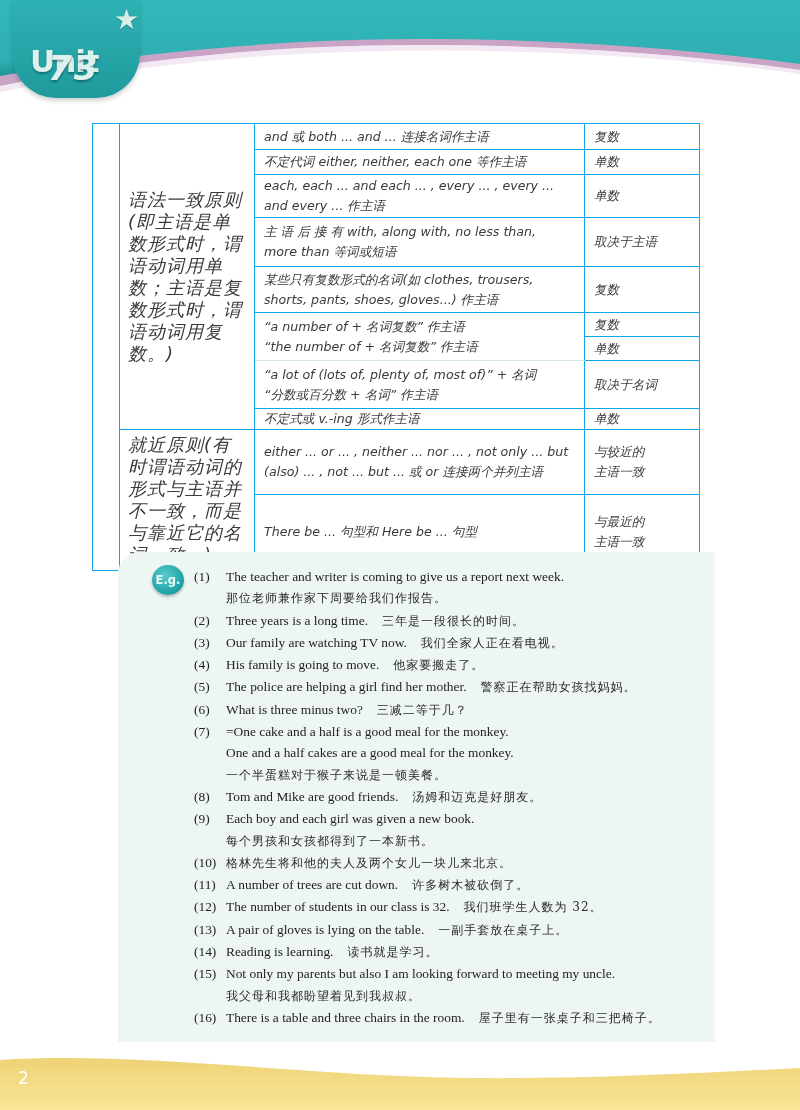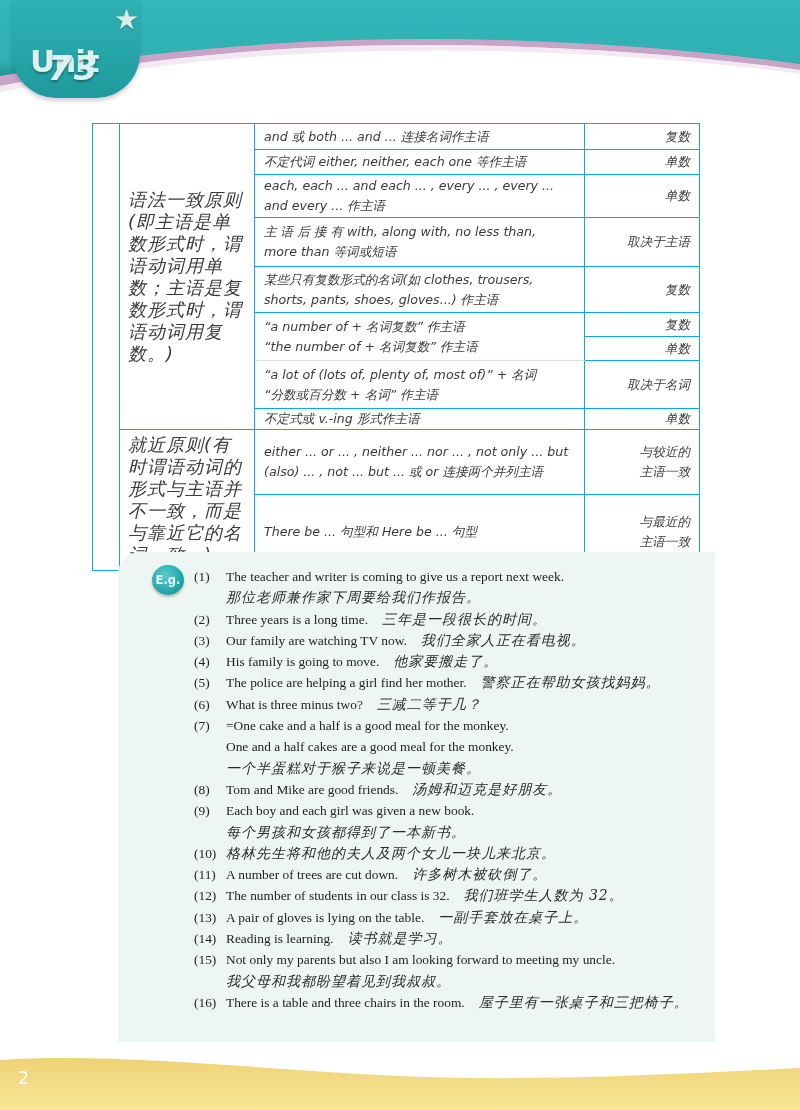--- a/index.html
+++ b/index.html
@@ -17,36 +17,36 @@
               text-shadow:0 2px 2px rgba(0,60,60,0.45); letter-spacing:2px; }
   .star { position:absolute; left:114px; top:6px; font-size:28px; color:#d8eee9; line-height:1;
           text-shadow:0 1px 1px rgba(0,60,60,0.4); }
 
   table.grammar { position:absolute; left:92px; top:123px; border-collapse:collapse;
                   font-size:12.6px; color:#3a3a3a; }
   table.grammar td { border:1px solid #0ea5e9; vertical-align:middle; padding:0 9px; line-height:20px;font-style:italic; }
   td.c0 { width:26px; padding:0 !important; }
   td.c1 { width:118px; font-size:18px; line-height:22px !important; letter-spacing:1px; padding:4px 8px !important; }
   td.c2 { width:311px; }
-  td.c3 { width:96px;text-align:right; }
+  td.c3 { width:96px; }
   .rule-text { white-space:pre-line; }
 
   .eg-panel { position:absolute; left:118px; top:552px; width:597px; height:490px;
               background:#eef6f4; border-radius:22px 0 0 0; }
   .eg-badge { position:absolute; left:152px; top:565px; width:32px; height:30px; border-radius:50%;
               background:radial-gradient(circle at 40% 35%,#5ccbcb 0%,#1fa3a6 65%,#168a8d 100%);
               color:#eaf7f6; font-size:11.5px; font-weight:bold; text-align:center; line-height:30px;
               box-shadow:0 2px 3px rgba(0,0,0,0.25); font-family:"DejaVu Sans", sans-serif; }
   .examples { position:absolute; left:194px; top:566px; width:520px;
               font-family:"Liberation Serif", serif; font-size:13.4px; color:#222; }
   .ex { display:flex; }
   .ex-num { width:32px; flex:none; line-height:21.3px; }
   .ex-body { flex:1; }
   .ex-line { line-height:21.3px; white-space:nowrap; }
-  .zh { font-family:"DejaVu Serif", serif; font-style:italic; font-size:14px; letter-spacing:1px; color:#2a2a2a; }
+  .zh { font-family:"DejaVu Serif", serif; font-size:12px; letter-spacing:1px; color:#2a2a2a; }
   .en + .zh { margin-left:14px; }
 
   .footer-svg { position:absolute; left:0; top:1040px; width:800px; height:70px; }
   .page-num { position:absolute; left:18px; top:1068px; font-size:17px; color:#ffffff; }
 </style>
 </head>
 <body>
 
 <svg class="header-svg" viewBox="0 0 800 140" preserveAspectRatio="none">
   <defs>

